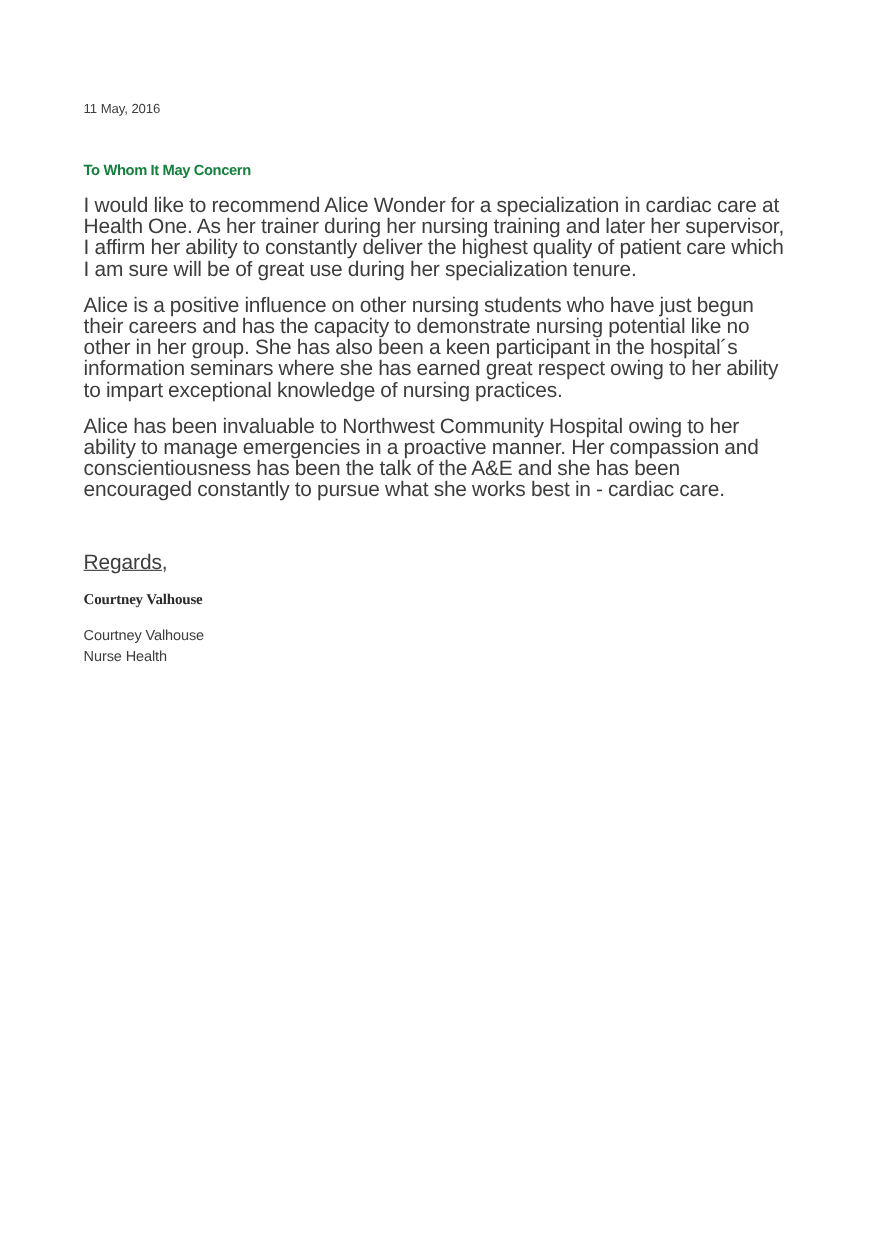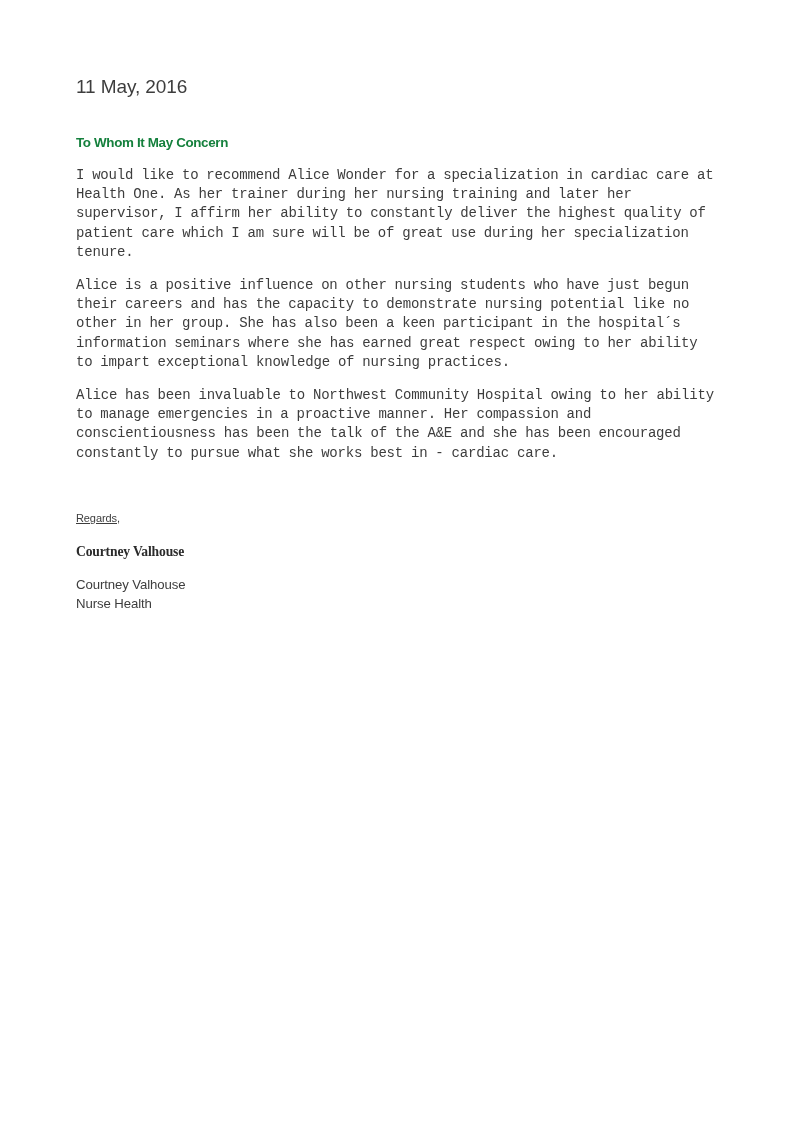--- a/index.html
+++ b/index.html
@@ -28,63 +28,62 @@
 
   .letter {
     position: absolute;
     left: 76px;
     top: 78px;
     width: 640px;
   }
 
   
   .date-line {
-    font-size: 19px;
+    font-size: 12px;
     line-height: 18px;
     letter-spacing: -0.1px;
     color: #3d3d3d;
-    margin: 0 0 38px 0;
+    margin: 12px 0 38px 0;
     white-space: pre;
   }
 
   
   .salutation {
     font-family: "Liberation Sans", sans-serif;
     font-size: 13.4px;
     font-weight: bold;
     line-height: 18px;
     letter-spacing: -0.35px;
     color: #15803d;
     margin: 0 0 14px 0;
     white-space: pre;
   }
 
   
   .body-par {
-    font-size: 14px;
+    font-size: 19px;
     line-height: 19.2px;
     letter-spacing: -0.18px;
     word-spacing: -0.3px;
     color: #3d3d3d;
     margin: 0 0 14px 0;
     text-align: left;
-    font-family: Liberation Mono, monospace;
   }
 
   .body-par:last-of-type {
     margin-bottom: 0;
   }
 
   
   .closing {
     margin-top: 46px;
   }
 
   .closing-salute {
-    font-size: 11px;
+    font-size: 19px;
     line-height: 19px;
     letter-spacing: -0.1px;
     color: #3d3d3d;
     margin: 0 0 14px 0;
     white-space: pre;
     text-decoration: underline;
   }
 
   .signature-name {
     font-family: "Liberation Serif", "DejaVu Serif", serif;

